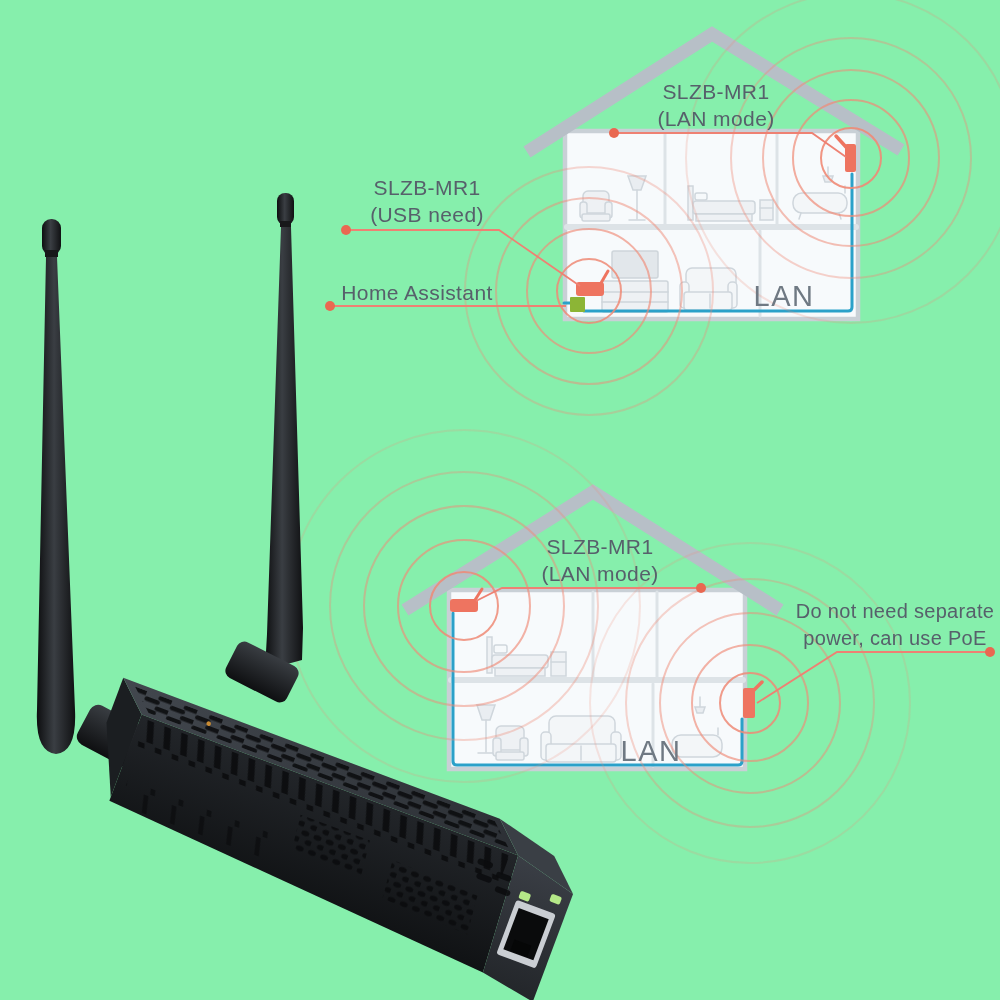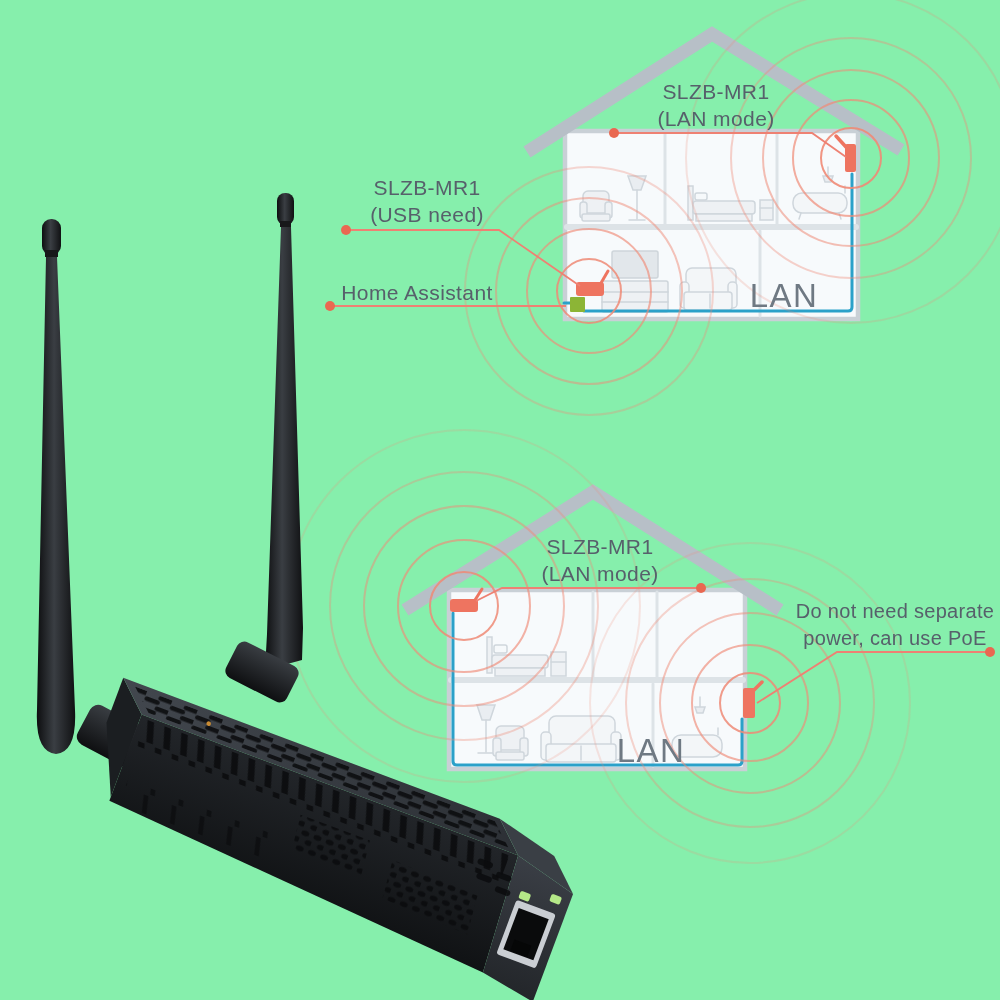--- a/index.html
+++ b/index.html
@@ -7,21 +7,21 @@
     position:relative;width:1000px;height:1000px;overflow:hidden;
     background:#86efac;
     font-family:Liberation Sans, sans-serif;
   }
   .canvas svg{position:absolute;left:0;top:0;}
   .label{
     position:absolute;color:#57606b;text-align:center;white-space:nowrap;
     transform:translate(-50%,-50%);letter-spacing:.4px;
   }
   .callout-title{font-size:21px;line-height:27px;}
-  .lan-text{font-size:33px;color:#6f7983;letter-spacing:1.5px;}
+  .lan-text{font-size:29px;color:#6f7983;letter-spacing:1.5px;}
   .poe-block{
     position:absolute;left:783px;top:598px;width:224px;text-align:center;
     font-size:20px;line-height:27px;color:#57606b;letter-spacing:.3px;white-space:nowrap;
   }
 </style>
 </head>
 <body>
 
 <div class="canvas">
 

